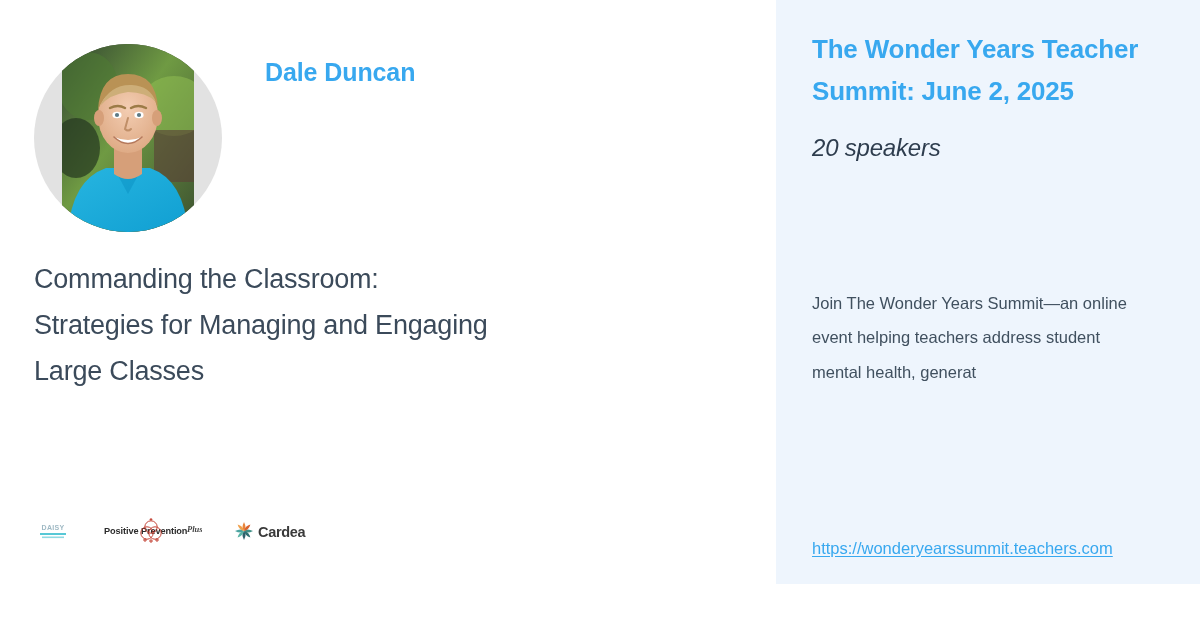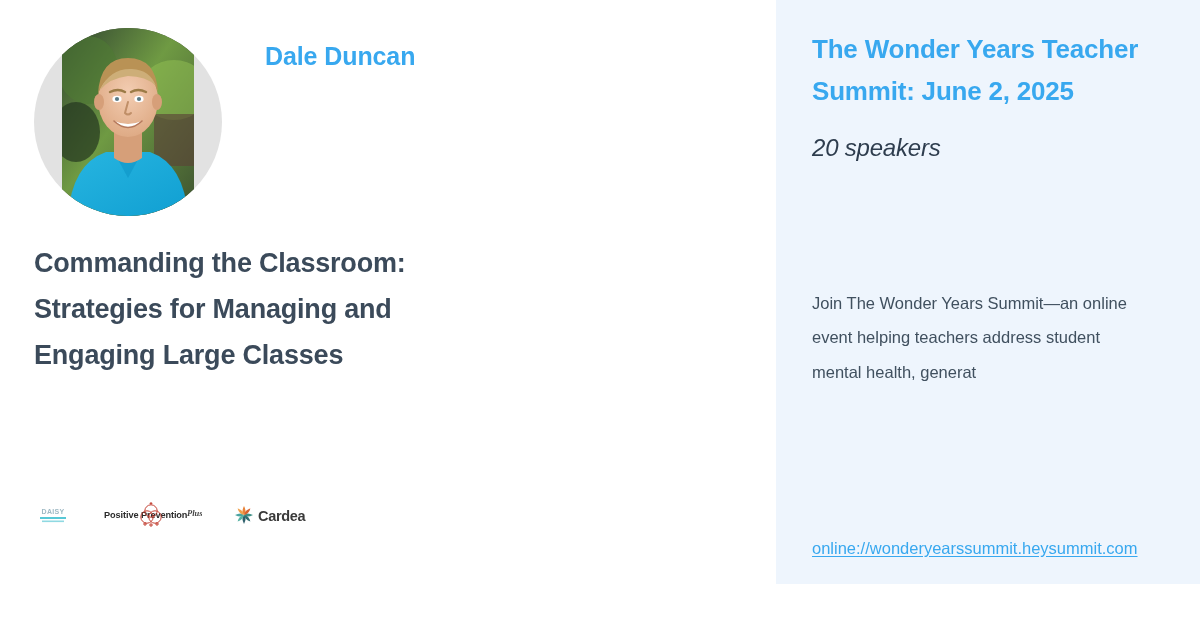--- a/index.html
+++ b/index.html
@@ -24,20 +24,21 @@
   }
 
   
   .left-panel {
     width: 776px;
     height: 552px;
     background: #ffffff;
     position: relative;
     flex: 0 0 776px;
     box-sizing: border-box;
+    margin-top: 16px;
   }
 
   .speaker-head {
     position: absolute;
     left: 34px;
     top: 28px;
     display: flex;
     align-items: flex-start;
   }
 
@@ -73,21 +74,21 @@
     letter-spacing: -0.1px;
     white-space: nowrap;
   }
 
   .talk-title {
     position: absolute;
     left: 34px;
     top: 241px;
     width: 470px;
     font-size: 27px;
-    font-weight: bold;
+    font-weight: normal;
     line-height: 1.7;
     color: #3b4a5a;
     letter-spacing: -0.2px;
   }
 
   
   .sponsors {
     position: absolute;
     left: 34px;
     bottom: 24px;
@@ -288,16 +289,16 @@
     <div class="summit-title">The Wonder Years Teacher Summit: June 2, 2025</div>
 
     <div class="speaker-count">20 speakers</div>
 
     <div class="summit-desc">
       <span class="dline">Join The Wonder Years Summit—an online</span>
       <span class="dline">event helping teachers address student</span>
       <span class="dline">mental health, generat</span>
     </div>
 
-    <div class="summit-url">online://wonderyearssummit.heysummit.com</div>
+    <div class="summit-url">https://wonderyearssummit.teachers.com</div>
   </div>
 
 </div>
 
 </body></html>

